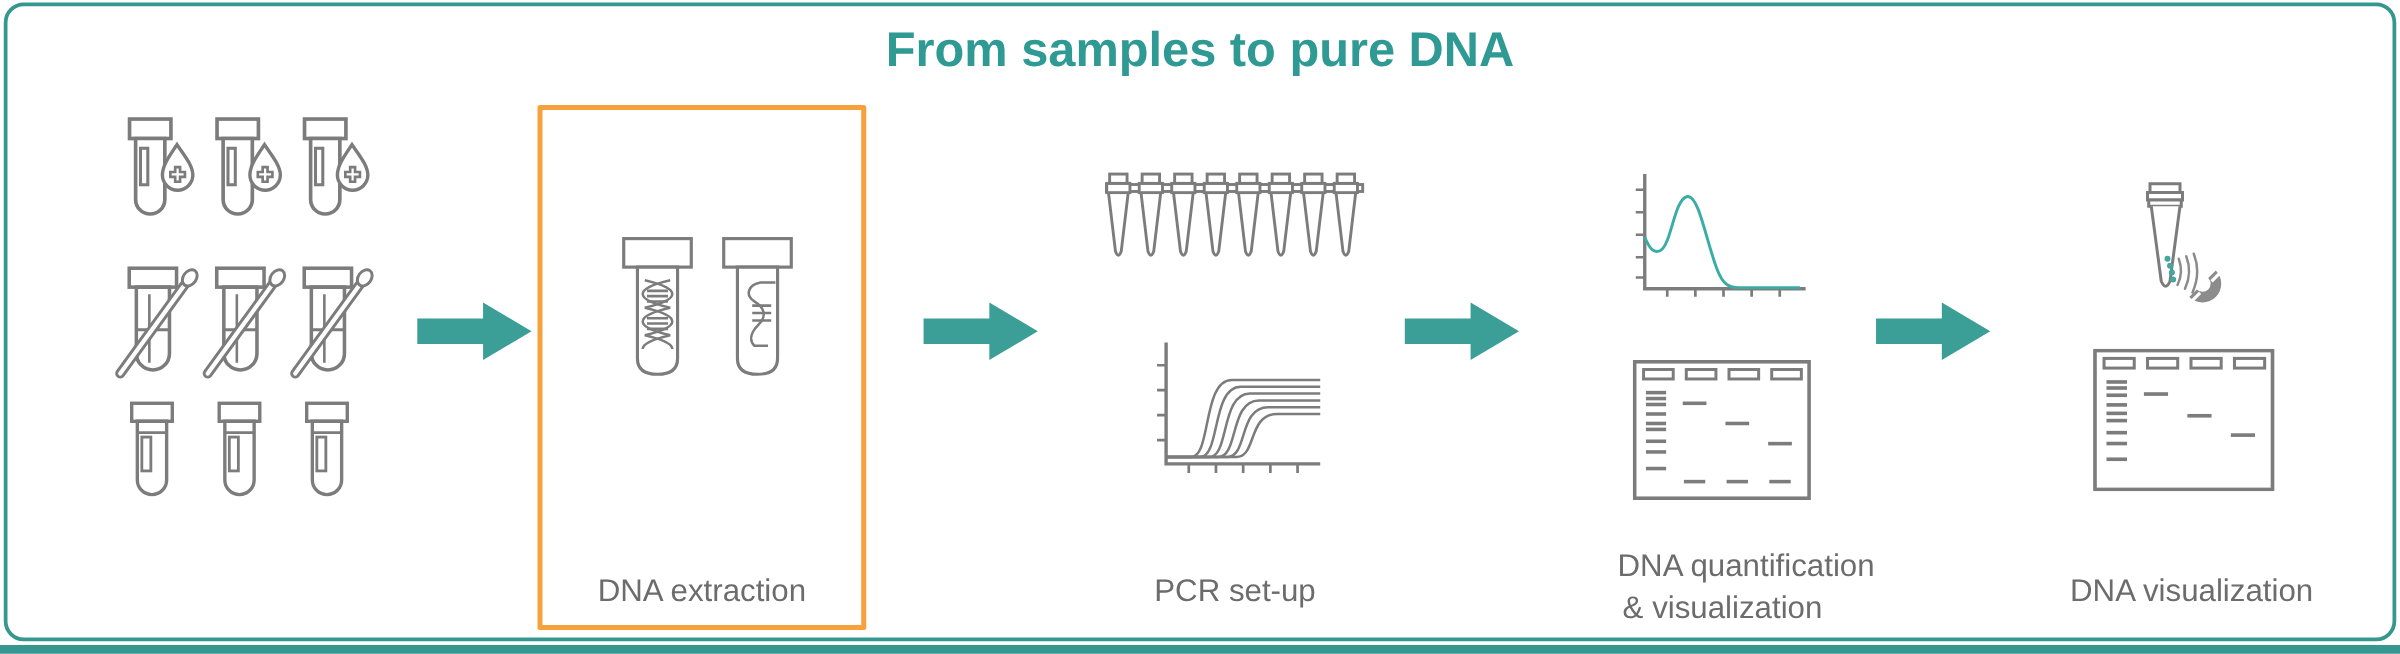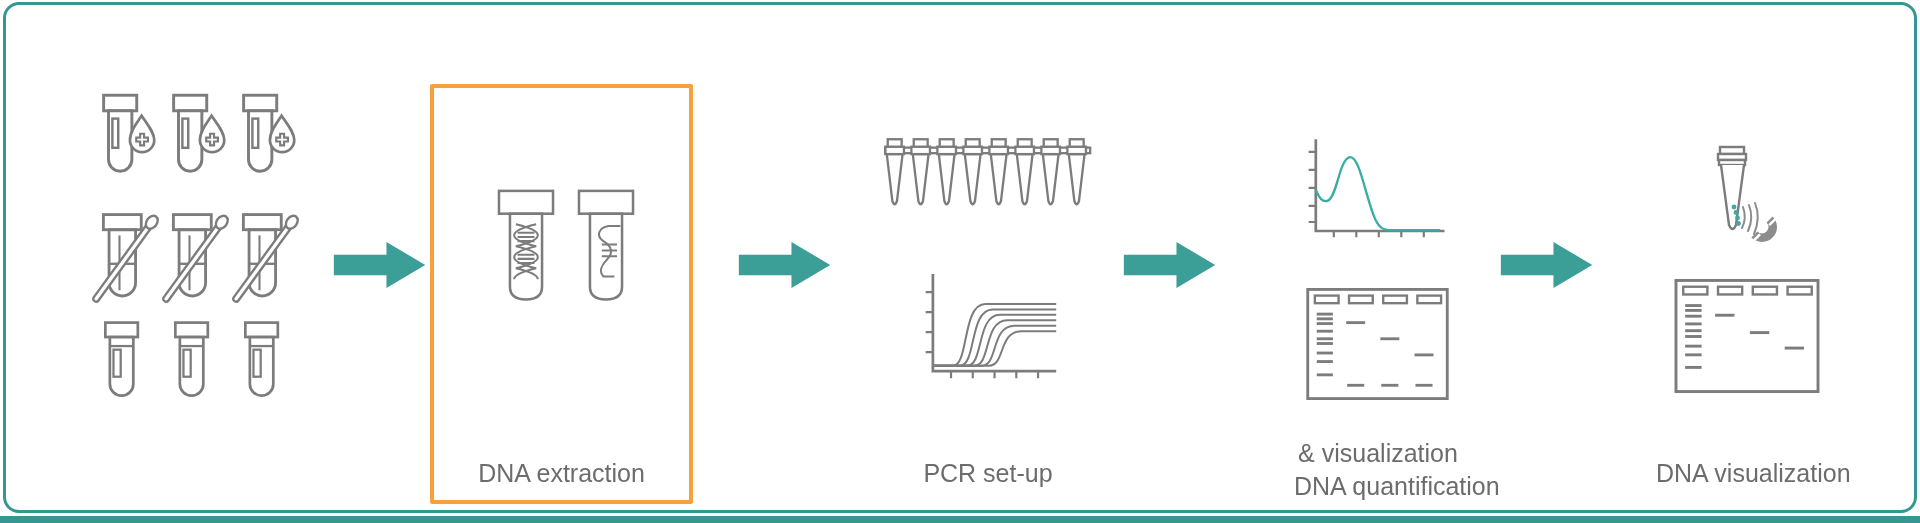--- a/index.html
+++ b/index.html
@@ -194,20 +194,21 @@
         <rect x="2.5" y="-15" width="2.5" height="8.5" fill="#fff"></rect>
         <rect x="2.5" y="6.5" width="2.5" height="8.5" fill="#fff"></rect>
       </g>
     </g>
 
     <polygon id="sym-arrow" points="0,15 57,15 57,1 99,26 57,51 57,37 0,37" fill="#3B9E97"></polygon>
   </defs>
 </svg>
 
 <div class="card">
+  <h1 class="title">From samples to pure DNA</h1>
 
   <div class="stage" style="left:70px;top:84px;width:250px;height:410px;">
     <svg class="abs" style="left:14px;top:2px" width="74" height="100" viewBox="0 0 76 102">
         <use href="#sym-blood-tube"></use>
       </svg>
     <svg class="abs" style="left:84px;top:2px" width="74" height="100" viewBox="0 0 76 102">
         <use href="#sym-blood-tube"></use>
       </svg>
     <svg class="abs" style="left:154px;top:2px" width="74" height="100" viewBox="0 0 76 102">
         <use href="#sym-blood-tube"></use>
@@ -266,22 +267,22 @@
     </svg>
 
   <div class="stage" style="left:1288px;top:96px;width:168px;height:410px;">
     <svg class="abs" style="left:8px;top:4px" width="150" height="135" viewBox="0 0 160 150">
         <use href="#sym-spectrum"></use>
       </svg>
     <svg class="abs" style="left:12px;top:187px" width="143" height="112" viewBox="0 0 150 118">
         <use href="#sym-gel-a"></use>
       </svg>
     <div class="stage-label two-line" style="top:336px;">
+      <div>DNA quantification</div>
       <div>&amp; visualization</div>
-      <div>DNA quantification</div>
     </div>
   </div>
 
   <svg class="arrow" style="left:1491px;top:236px" viewBox="0 0 100 52">
       <use href="#sym-arrow"></use>
     </svg>
 
   <div class="stage" style="left:1650px;top:96px;width:185px;height:410px;">
     <svg class="abs" style="left:40px;top:44px" width="92" height="102" viewBox="0 0 92 102">
         <use href="#sym-magnet-tube"></use>

